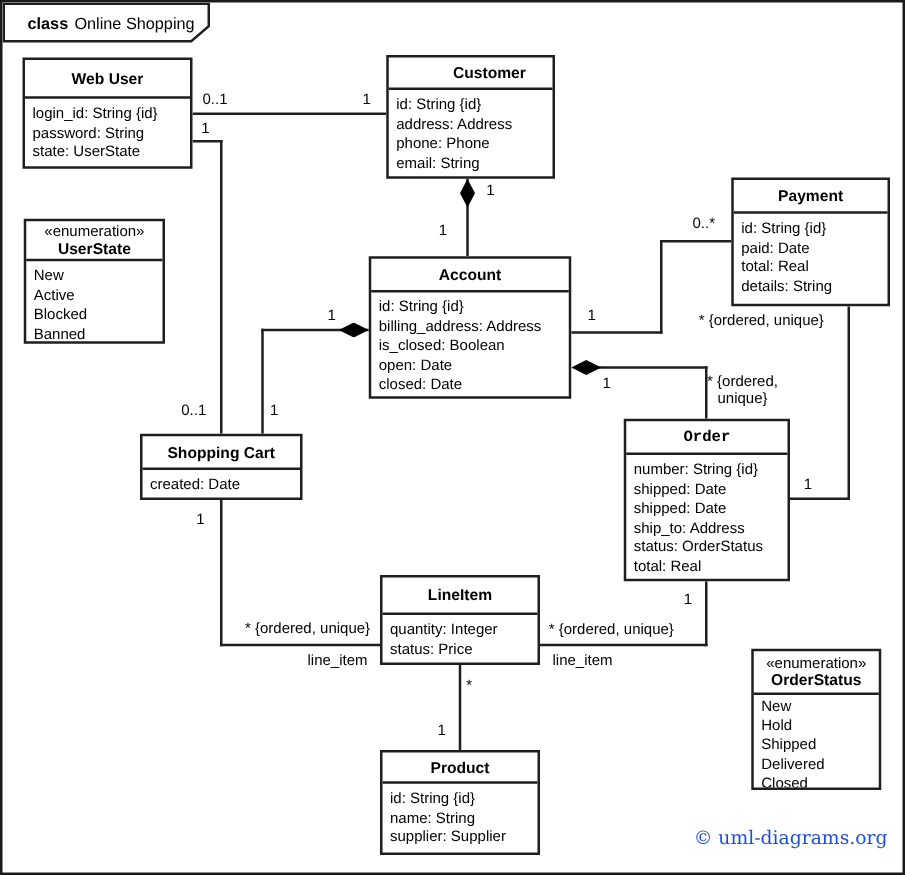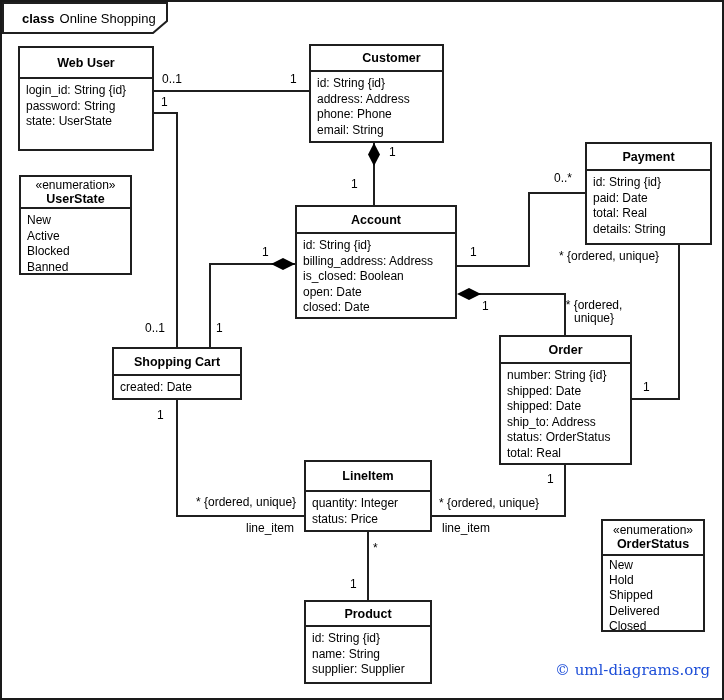--- a/index.html
+++ b/index.html
@@ -72,21 +72,21 @@
   <div class="hline" style="left:630px;top:396px;width:48px;height:2px;"></div>
 
   <div class="vline" style="left:174px;top:398px;width:2px;height:117px;"></div>
   <div class="hline" style="left:174px;top:513px;width:128px;height:2px;"></div>
 
   <div class="vline" style="left:562px;top:463px;width:2px;height:52px;"></div>
   <div class="hline" style="left:430px;top:513px;width:134px;height:2px;"></div>
 
   <div class="vline" style="left:365px;top:530px;width:2px;height:68px;"></div>
 
-  <div class="cls" style="left:16px;top:44px;width:136px;height:105px;">
+  <div class="cls" style="left:16px;top:44px;width:136px;height:89px;">
     <div class="cls-title" style="height:29px;">Web User</div>
     <div class="cls-attrs">
       <div>login_id: String {id}</div>
       <div>password: String</div>
       <div>state: UserState</div>
     </div>
   </div>
 
   <div class="cls" style="left:307px;top:42px;width:135px;height:99px;">
     <div class="cls-title" style="height:24px;padding-left:30px;">Customer</div>
@@ -133,21 +133,21 @@
   </div>
 
   <div class="cls" style="left:110px;top:345px;width:130px;height:53px;">
     <div class="cls-title" style="height:25px;">Shopping Cart</div>
     <div class="cls-attrs">
       <div>created: Date</div>
     </div>
   </div>
 
   <div class="cls" style="left:497px;top:333px;width:133px;height:130px;">
-    <div class="cls-title" style="height:25px;">Order</div>
+    <div class="cls-title" style="height:25px;font-family:Liberation Mono, monospace;">Order</div>
     <div class="cls-attrs">
       <div>number: String {id}</div>
       <div>shipped: Date</div>
       <div>shipped: Date</div>
       <div>ship_to: Address</div>
       <div>status: OrderStatus</div>
       <div>total: Real</div>
     </div>
   </div>
 

